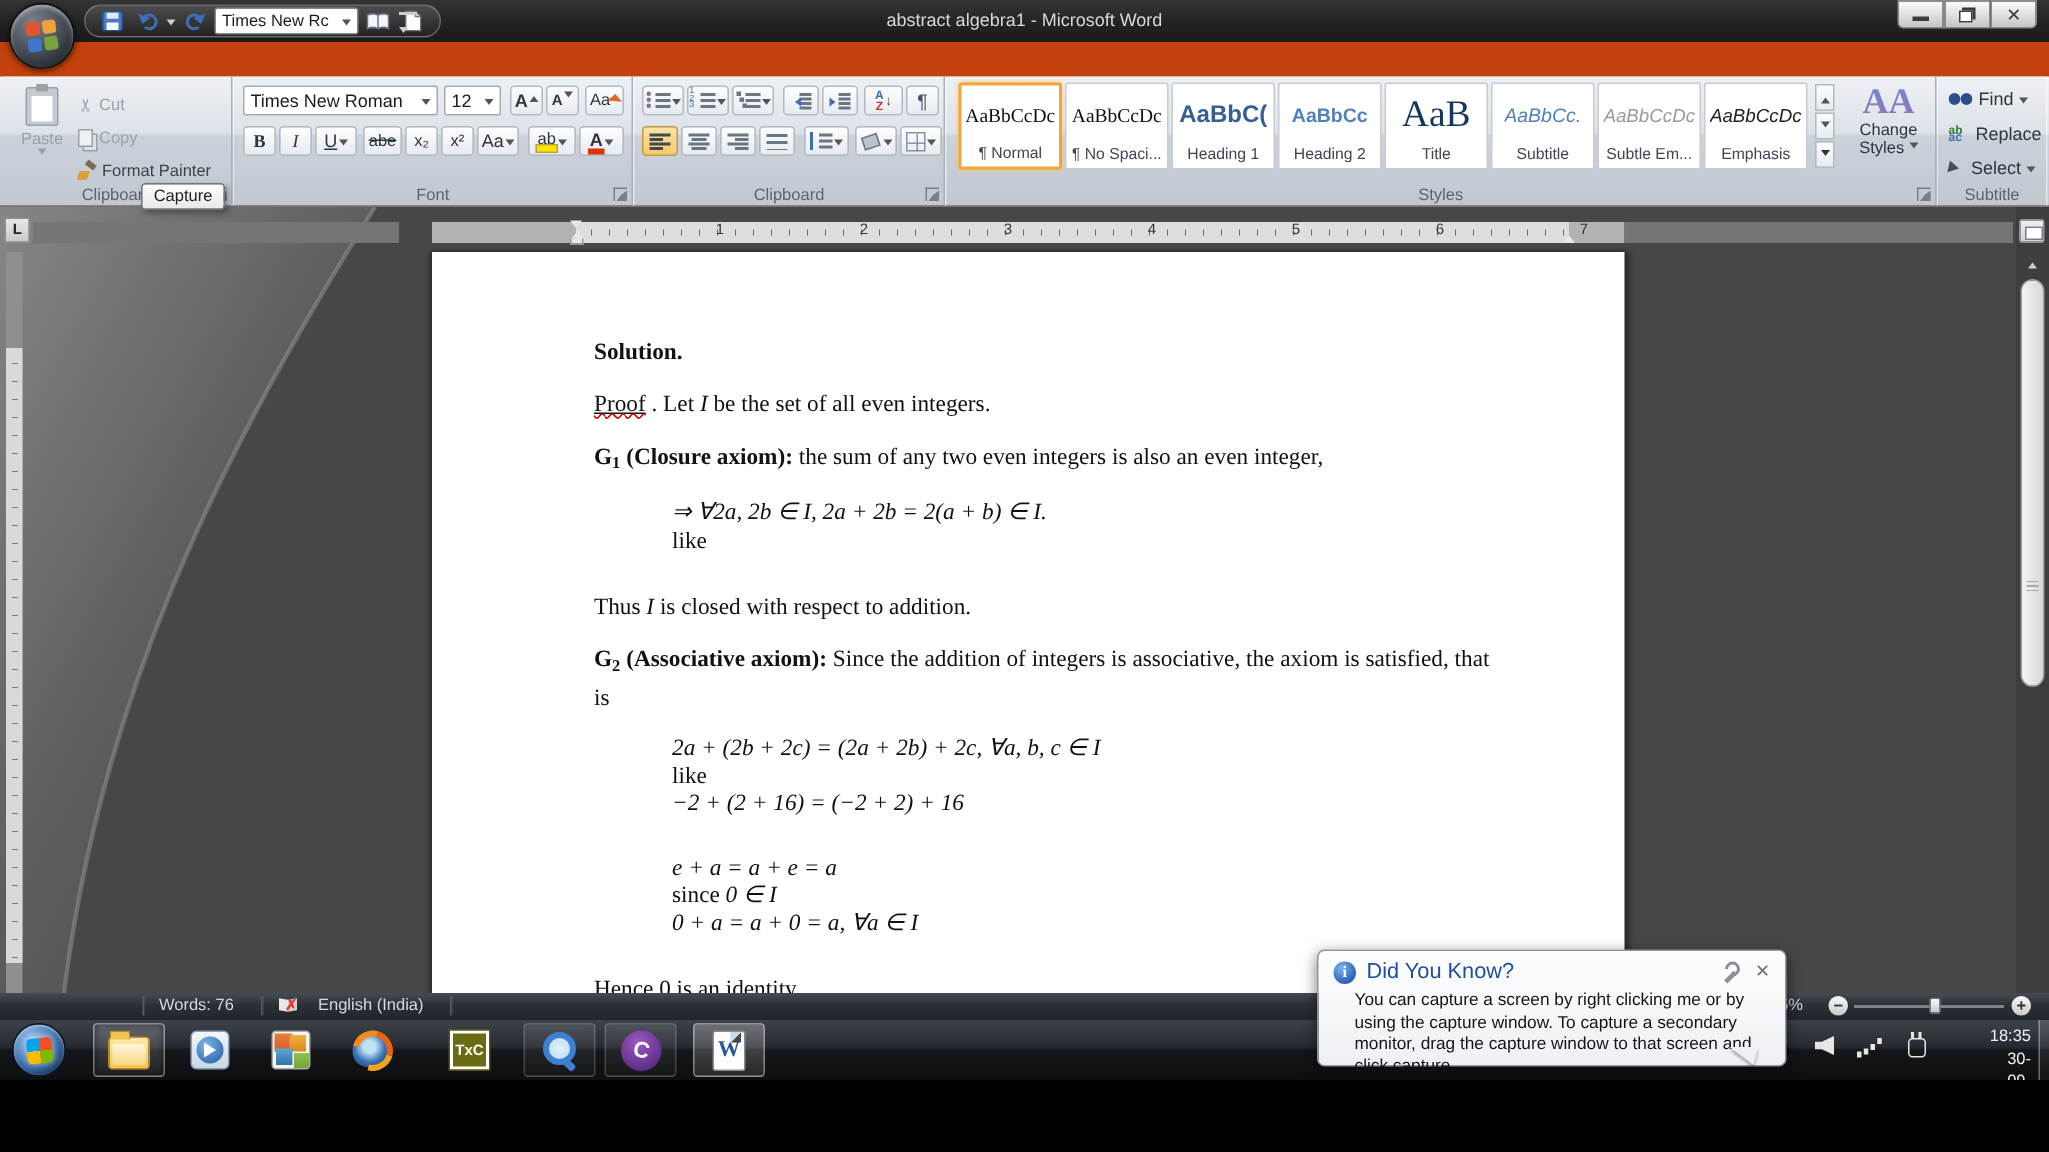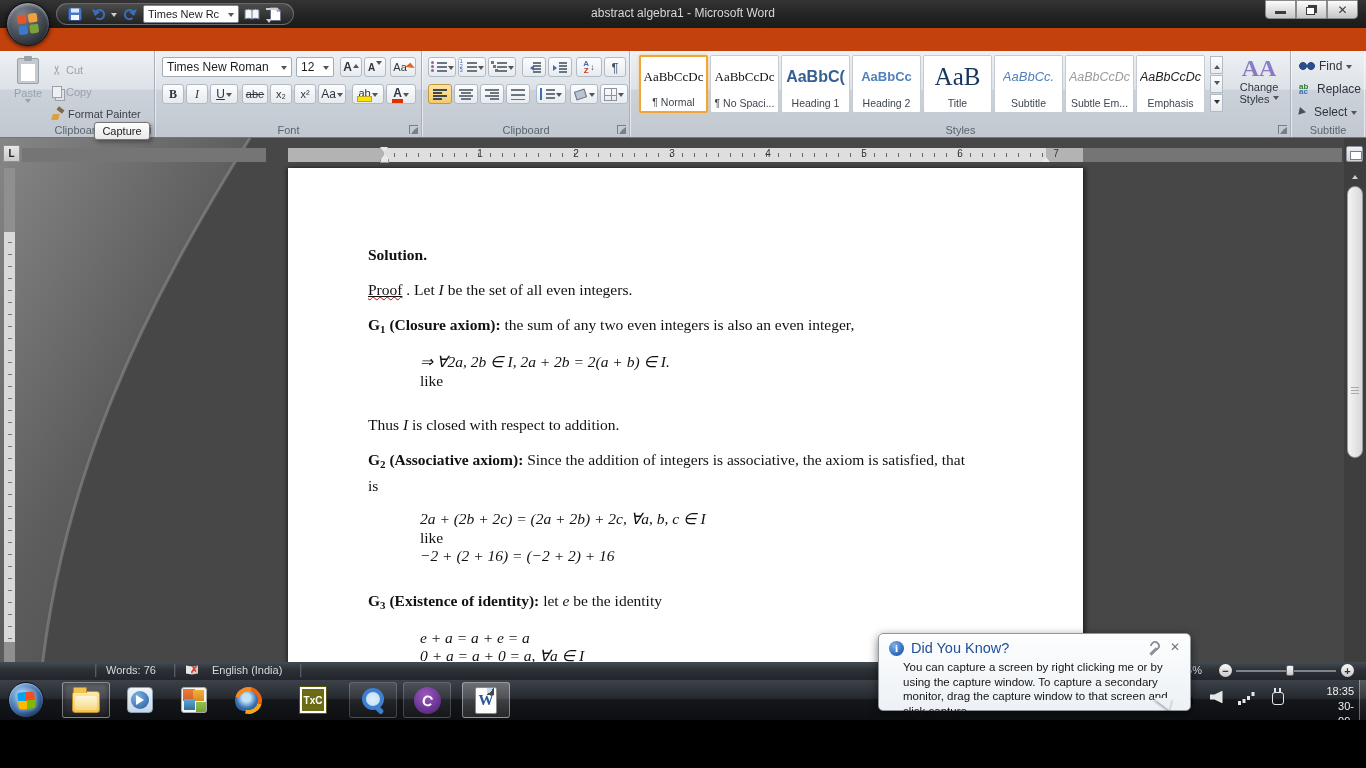--- a/index.html
+++ b/index.html
@@ -122,21 +122,21 @@
   .hr-text{background:#dedede;background-image:repeating-linear-gradient(to right,transparent 0 10px,#666 10px 11px,transparent 11px 12px);background-size:12px 4px;background-position:0 5px;background-repeat:repeat-x;}
   .ruler-num{position:absolute;top:2px;transform:translateX(-50%);font-size:10px;color:#333;}
   .mk-first{position:absolute;width:0;height:0;border:4px solid transparent;border-top:5px solid #e6e9ec;top:1px;}
   .mk-hangwrap{position:absolute;bottom:1px;width:9px;}
   .mk-hang{width:0;height:0;border:4px solid transparent;border-bottom:5px solid #e6e9ec;margin-left:0.5px;}
   .mk-box{width:9px;height:4px;background:#e6e9ec;border:1px solid #8f959c;border-top:none;}
   .mk-right{position:absolute;bottom:2px;width:0;height:0;border:4px solid transparent;border-bottom:5px solid #e6e9ec;}
   .vruler{position:absolute;left:4px;top:30px;bottom:0;width:11px;background:#8f8f8f;}
   .vr-light{position:absolute;left:0;right:0;top:64px;height:410px;background:#d9d9d9;background-image:repeating-linear-gradient(to bottom,transparent 0 10px,#777 10px 11px,transparent 11px 12px);background-size:4px 12px;background-position:3.5px 0;background-repeat:repeat-y;}
   .page{position:absolute;left:288px;top:30px;bottom:0;width:795px;background:#fff;box-shadow:3px 0 4px rgba(0,0,0,.45),-2px 0 3px rgba(0,0,0,.35);}
-  .doc-content{position:absolute;left:80px;top:56px;width:604px;color:#111;margin-top:20px;}
+  .doc-content{position:absolute;left:108px;top:56px;width:604px;color:#111;}
   .doc-p{font-family:"Liberation Serif",serif;font-size:15.5px;line-height:22px;margin:0 0 13px;}
   .doc-math{font-family:"Liberation Serif",serif;font-size:15.5px;line-height:18.5px;margin:8px 0 24px 52px;}
   .r-n{}
   .r-b{font-weight:bold;}
   .r-i{font-style:italic;}
   .r-m{font-style:italic;}
   .r-bs{font-weight:bold;font-size:11px;vertical-align:-3px;}
   .r-u{text-decoration:underline;}
   .r-wavy{text-decoration:underline wavy #c00;text-decoration-thickness:1px;}
   .vscroll{position:absolute;right:0;top:0;bottom:0;width:22px;background:#3e3e3e;}
@@ -558,23 +558,23 @@
             <div class="math-line"><span class="r-m">⇒ ∀2a, 2b ∈ I, 2a + 2b = 2(a + b) ∈ I.</span></div>
             <div class="math-line"><span class="r-n">like</span></div>
           </div>
           <div class="doc-p"><span class="r-n">Thus </span><span class="r-i">I</span><span class="r-n">  is closed with respect to addition.</span></div>
           <div class="doc-p"><span class="r-b">G</span><span class="r-bs">2</span><span class="r-b"> (Associative axiom):</span><span class="r-n"> Since the addition of integers is associative, the axiom is satisfied, that is</span></div>
           <div class="doc-math">
             <div class="math-line"><span class="r-m">2a + (2b + 2c) = (2a + 2b) + 2c, ∀a, b, c ∈ I</span></div>
             <div class="math-line"><span class="r-n">like</span></div>
             <div class="math-line"><span class="r-m">−2 + (2 + 16) = (−2 + 2) + 16</span></div>
           </div>
-          <div class="doc-p"><span class="r-b">G</span><span class="r-bs">3</span><span class="r-b"> (Existence of identity):</span><span class="r-n"> let </span><span class="r-i">e</span><span class="r-n"> be the identity</span></div>
           <div class="doc-math">
             <div class="math-line"><span class="r-m">e + a = a + e = a</span></div>
+            <div class="math-line"><span class="r-n">since </span><span class="r-m">0 ∈ I</span></div>
             <div class="math-line"><span class="r-m">0 + a = a + 0 = a, ∀a ∈ I</span></div>
           </div>
           <div class="doc-p"><span class="r-n">Hence 0 is an identity.</span></div>
         </div>
     </div>
 
     <div class="vscroll">
       <div class="ruler-toggle"></div>
       <div class="scroll-up">
           <span class="tri-up"></span>

